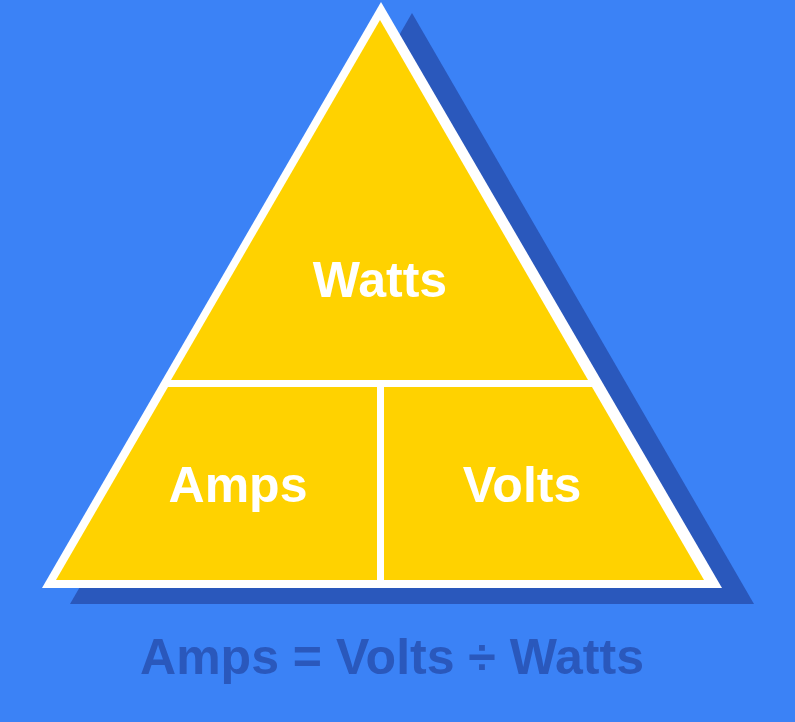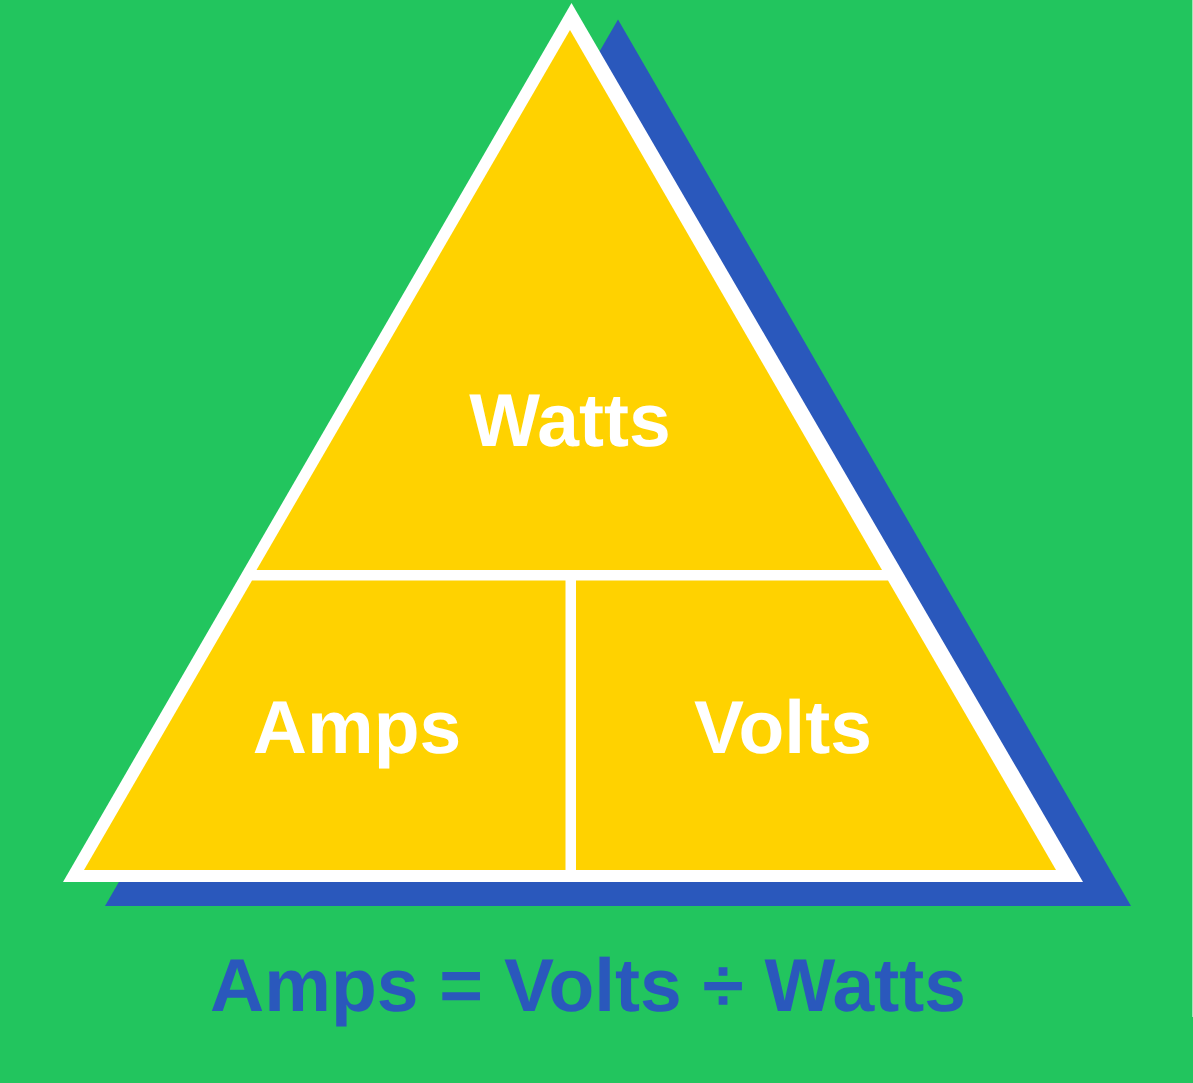--- a/index.html
+++ b/index.html
@@ -5,21 +5,21 @@
   html, body {
     margin: 0;
     padding: 0;
     background: #ffffff;
   }
   .stage {
     position: relative;
     width: 795px;
     height: 722px;
     overflow: hidden;
-    background: #22c55e;
+    background: #3b82f6;
   }
   svg {
     display: block;
   }
   .section-label {
     font-family: "Liberation Sans", sans-serif;
     font-weight: bold;
     font-size: 50px;
     text-anchor: middle;
   }

